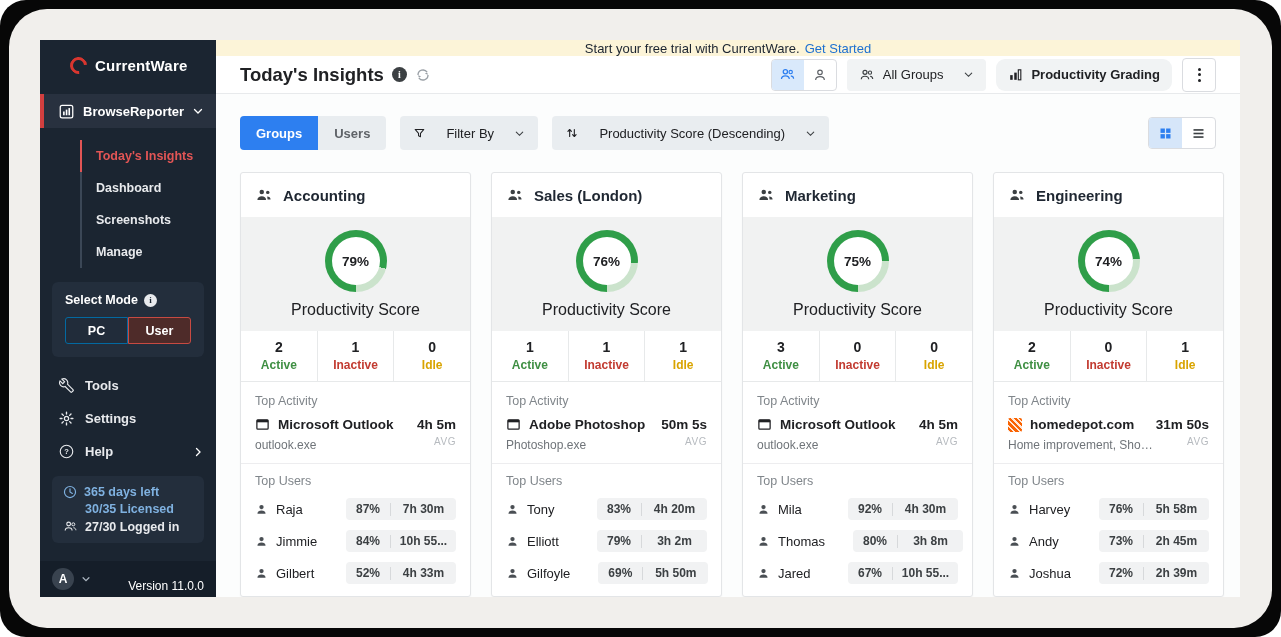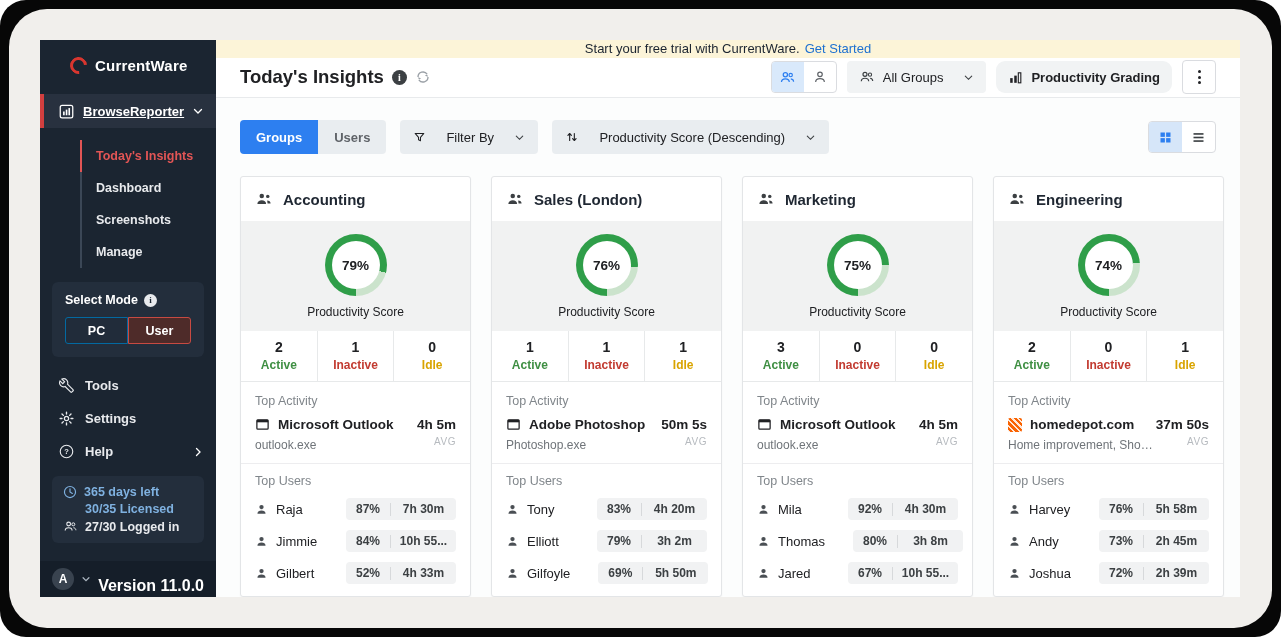--- a/index.html
+++ b/index.html
@@ -7,21 +7,21 @@
   .frame{position:absolute;inset:0;background:#070707;border-radius:26px;}
   .gwindow{position:absolute;inset:9px;background:#f1efec;border-radius:38px;}
   .app{position:absolute;left:40px;top:40px;width:1200px;height:557px;background:#fff;display:flex;overflow:hidden;}
 
   
   .sidebar{width:176px;min-width:176px;background:#1b2531;color:#e8eaed;display:flex;flex-direction:column;overflow:hidden;}
   .brand{display:flex;align-items:center;gap:8px;padding:17px 0 0 30px;}
   .brand-mark{width:17px;height:17px;border:3.5px solid #d8362f;border-radius:50%;border-right-color:transparent;transform:rotate(40deg);box-sizing:border-box;}
   .brand-name{font-size:15px;font-weight:700;color:#fff;letter-spacing:.2px;}
   .module{margin-top:20px;height:34px;background:#28313f;border-left:4px solid #d23f3f;display:flex;align-items:center;gap:9px;padding-left:15px;position:relative;}
-  .module-label{font-size:13px;font-weight:700;color:#fff;text-decoration:underline;}
+  .module-label{font-size:13px;font-weight:700;color:#fff;}
   .module .chev{position:absolute;right:12px;}
   .subnav{list-style:none;margin:12px 0 0 40px;padding:0;}
   .subnav li{border-left:2px solid #3b4756;padding:9px 0 9px 14px;font-size:12.5px;font-weight:600;color:#e8eaed;cursor:pointer;}
   .subnav li.active{border-left-color:#e25555;color:#e25555;}
   .panel{margin:14px 12px 0;background:#232e3c;border-radius:6px;padding:11px 13px 13px;}
   .panel-title{font-size:12.5px;font-weight:700;color:#fff;display:flex;align-items:center;gap:6px;}
   .info-dot{width:13px;height:13px;border-radius:50%;background:#e8eaed;color:#1b2531;font-size:9px;font-weight:700;display:inline-flex;align-items:center;justify-content:center;font-family:"Liberation Serif",serif;}
   .mode-toggle{display:flex;margin-top:10px;}
   .mode-btn{flex:1;height:27px;display:flex;align-items:center;justify-content:center;font-size:12.5px;font-weight:700;color:#fff;box-sizing:border-box;cursor:pointer;}
   .mode-pc{background:#212c3a;border:1px solid #0369a1;border-radius:3px 0 0 3px;}
@@ -29,21 +29,21 @@
   .side-menu{margin-top:12px;}
   .side-item{display:flex;align-items:center;gap:11px;padding:9px 14px 9px 19px;font-size:13px;font-weight:600;color:#e8eaed;position:relative;cursor:pointer;}
   .side-item .chev-r{position:absolute;right:12px;}
   .license{margin:8px 12px 0;background:#232e3c;border-radius:6px;padding:9px 11px;font-size:12.5px;font-weight:700;color:#7fb1e0;}
   .lic-row{display:flex;align-items:center;gap:7px;margin-top:3px;}
   .lic-row.first{margin-top:0;}
   .lic-indent{padding-left:22px;margin-top:3px;}
   .lic-white{color:#e8eaed;}
   .side-footer{margin-top:auto;background:#151e29;height:36px;display:flex;align-items:center;padding:0 12px;gap:7px;}
   .avatar{width:22px;height:22px;border-radius:50%;background:#39434f;color:#fff;font-size:12px;font-weight:700;display:flex;align-items:center;justify-content:center;}
-  .version{margin-left:auto;font-size:16px;font-weight:700;color:#fff;margin-top:13px;}
+  .version{margin-left:auto;font-size:12px;font-weight:400;color:#fff;margin-top:13px;}
 
   
   .main{flex:1;display:flex;flex-direction:column;min-width:0;background:#fcfdfd;}
   .banner{height:28px;background:#fcf4d8;display:flex;align-items:center;justify-content:center;font-size:13px;color:#1b2430;gap:5px;}
   .banner a{color:#1d70d0;text-decoration:none;cursor:pointer;}
   .hdr{height:62px;background:#fff;border-bottom:1px solid #e8eaec;display:flex;align-items:center;padding:0 24px;gap:8px;}
   .hdr-title{font-size:18.5px;font-weight:700;color:#202124;}
   .hdr-right{margin-left:auto;display:flex;align-items:center;gap:10px;}
   .segc{display:flex;border:1px solid #dadce0;border-radius:4px;overflow:hidden;background:#fff;}
   .seg{width:32px;height:30px;display:flex;align-items:center;justify-content:center;cursor:pointer;color:#5f6368;}
@@ -67,21 +67,21 @@
   .vseg{width:33px;height:30px;display:flex;align-items:center;justify-content:center;cursor:pointer;color:#3c4043;}
   .vseg.on{background:#d6e6f9;color:#2d7ff0;}
 
   .cards{display:flex;gap:20px;}
   .card{width:229px;min-width:229px;background:#fff;border:1px solid #e3e5e7;border-radius:3px;box-shadow:0 1px 2px rgba(0,0,0,.04);}
   .card-hd{display:flex;align-items:center;gap:10px;padding:13px 14px;cursor:pointer;}
   .card-title{font-size:15px;font-weight:700;color:#1f2732;}
   .score{background:#f1f2f2;text-align:center;padding:13px 0 12px;}
   .ring{width:62px;height:62px;border-radius:50%;margin:0 auto;display:flex;align-items:center;justify-content:center;}
   .ring-in{width:48px;height:48px;border-radius:50%;background:#fff;display:flex;align-items:center;justify-content:center;font-size:13.5px;font-weight:700;color:#202124;}
-  .score-label{margin-top:9px;font-size:12px;color:#202124;}
+  .score-label{margin-top:9px;font-size:16px;color:#202124;}
   .stats{display:flex;border-bottom:1px solid #e7e9ea;}
   .stat{flex:1;text-align:center;padding:8px 0 9px;}
   .stat + .stat{border-left:1px solid #e7e9ea;}
   .stat-val{font-size:14px;font-weight:700;color:#202124;}
   .stat-lab{font-size:12px;font-weight:600;margin-top:3px;}
   .lab-active{color:#3f8f43;} .lab-inactive{color:#c23b31;} .lab-idle{color:#d9a400;}
   .activity{padding:12px 14px 11px;}
   .sec-label{font-size:12.5px;color:#80868b;}
   .act-main{display:flex;justify-content:space-between;margin-top:9px;}
   .act-name-row{display:flex;align-items:center;gap:8px;font-size:13.5px;font-weight:700;color:#202124;}
@@ -707,21 +707,21 @@
       <div class="act-main">
         <div>
           <div class="act-name-row">
 
             <span class="hd-fav act-hd" style="display: inline-block;"></span>
             <span>homedepot.com</span>
           </div>
           <div class="act-detail">Home improvement, Shop...</div>
         </div>
         <div class="act-right">
-          <div class="act-time">37m 50s</div>
+          <div class="act-time">31m 50s</div>
           <div class="act-avg">AVG</div>
         </div>
       </div>
     </div>
     <div class="cdiv"></div>
     <div class="users">
       <div class="sec-label">Top Users</div>
       <div class="user-list">
                 <div class="user-row">
                   <span class="user-left">

